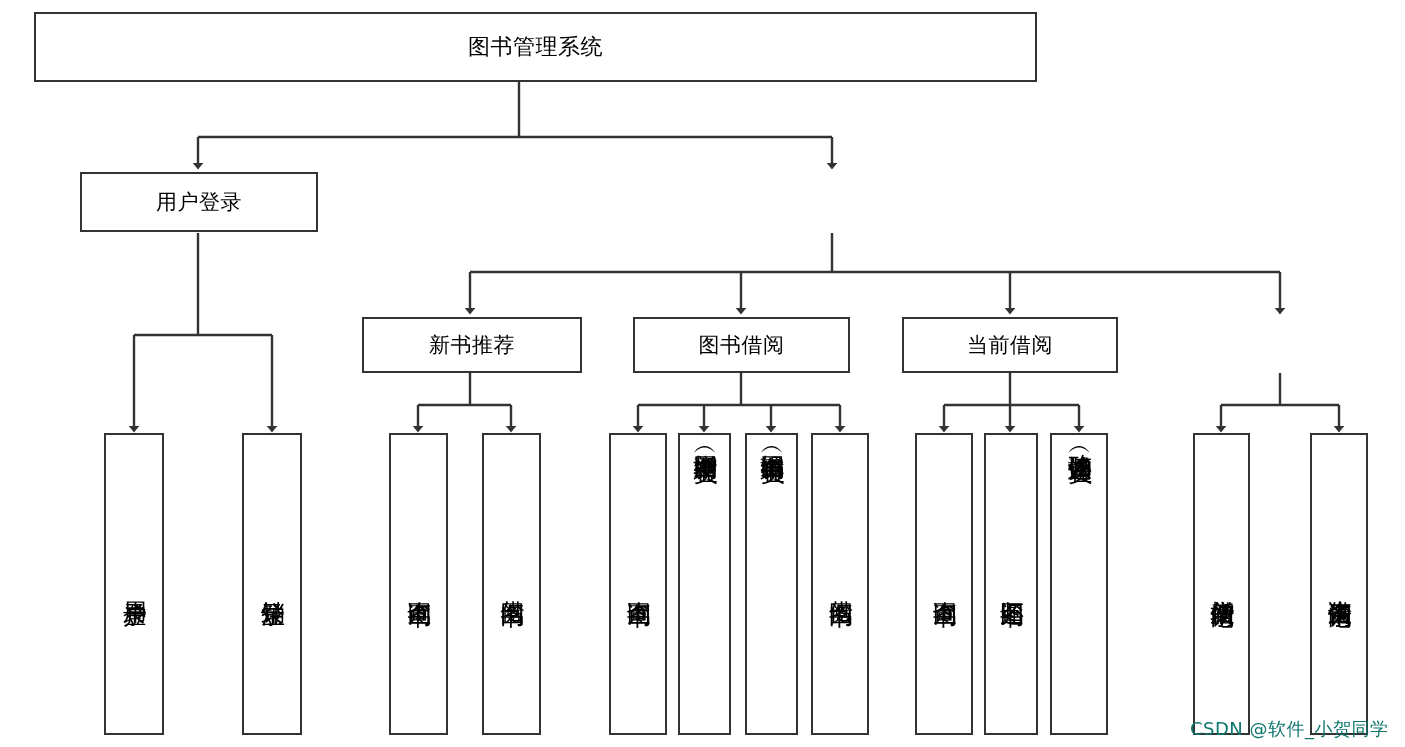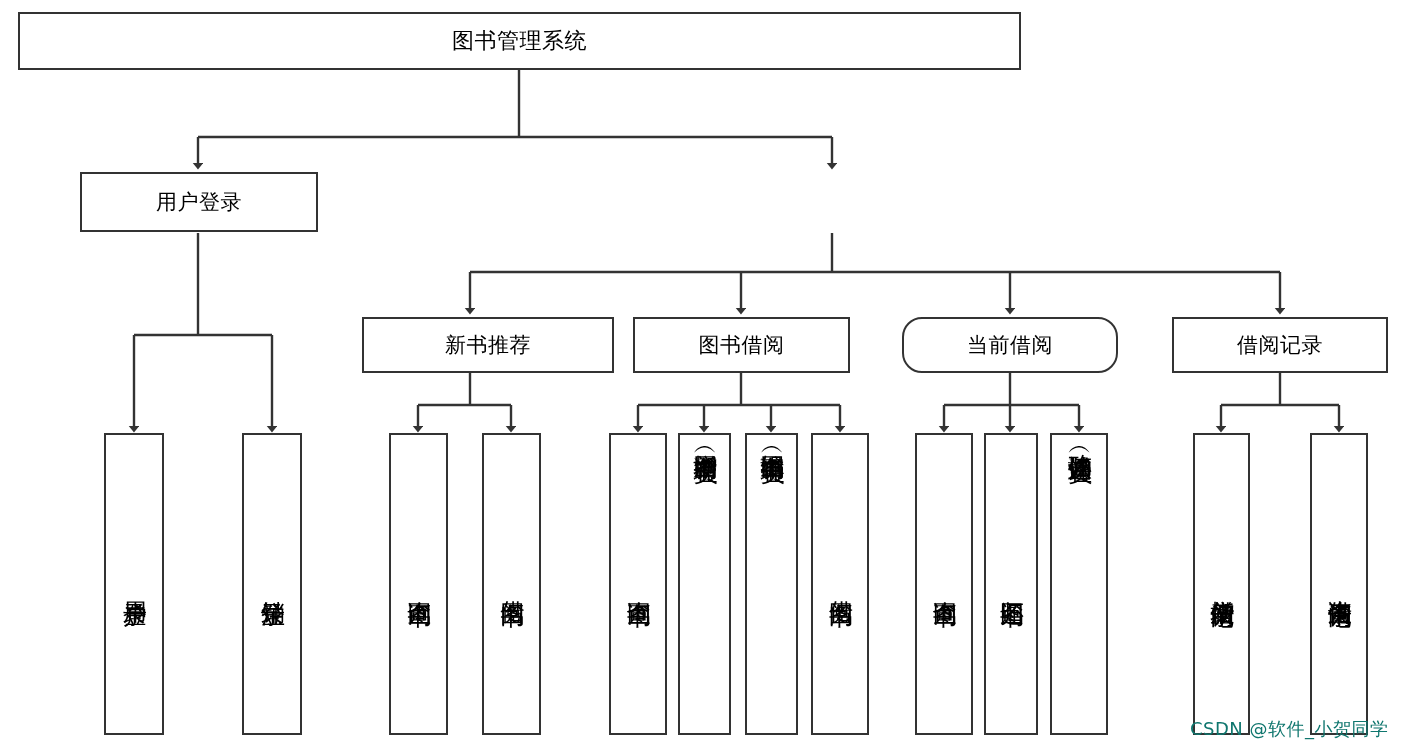--- a/index.html
+++ b/index.html
@@ -126,44 +126,41 @@
       <path d="M1010,405 L1010,429" marker-end="url(#arrow)"></path>
       <path d="M1079,405 L1079,429" marker-end="url(#arrow)"></path>
 
       <path d="M1280,373 L1280,405"></path>
       <path d="M1221,405 L1339,405"></path>
       <path d="M1221,405 L1221,429" marker-end="url(#arrow)"></path>
       <path d="M1339,405 L1339,429" marker-end="url(#arrow)"></path>
     </g>
   </svg>
 
-  <div class="node h root" style="left:18px; top:12px; width:1003px; height:58px;">
+  <div class="node h root" style="left:34px; top:12px; width:1003px; height:70px;">
     <span class="label">图书管理系统</span>
   </div>
 
   <div class="node h" style="left:80px; top:172px; width:238px; height:60px;">
     <span class="label">用户登录</span>
   </div>
 
 
-  <div class="node h" style="left:362px; top:317px; width:252px; height:56px;">
+  <div class="node h" style="left:362px; top:317px; width:220px; height:56px;">
     <span class="label">新书推荐</span>
   </div>
 
   <div class="node h" style="left:633px; top:317px; width:217px; height:56px;">
     <span class="label">图书借阅</span>
   </div>
 
-  <div class="node h" style="left:902px; top:317px; width:216px; height:56px;border-radius:20px;">
+  <div class="node h" style="left:902px; top:317px; width:216px; height:56px;">
     <span class="label">当前借阅</span>
   </div>
 
-  <div class="node h" style="left:1172px; top:317px; width:216px; height:56px;">
-    <span class="label">借阅记录</span>
-  </div>
 
   <div class="node v center" style="left:104px; top:433px; width:60px; height:302px;">
     <span class="label">用户登录</span>
   </div>
 
   <div class="node v center" style="left:242px; top:433px; width:60px; height:302px;">
     <span class="label">注销登录</span>
   </div>
 
   <div class="node v center" style="left:389px; top:433px; width:59px; height:302px;">

